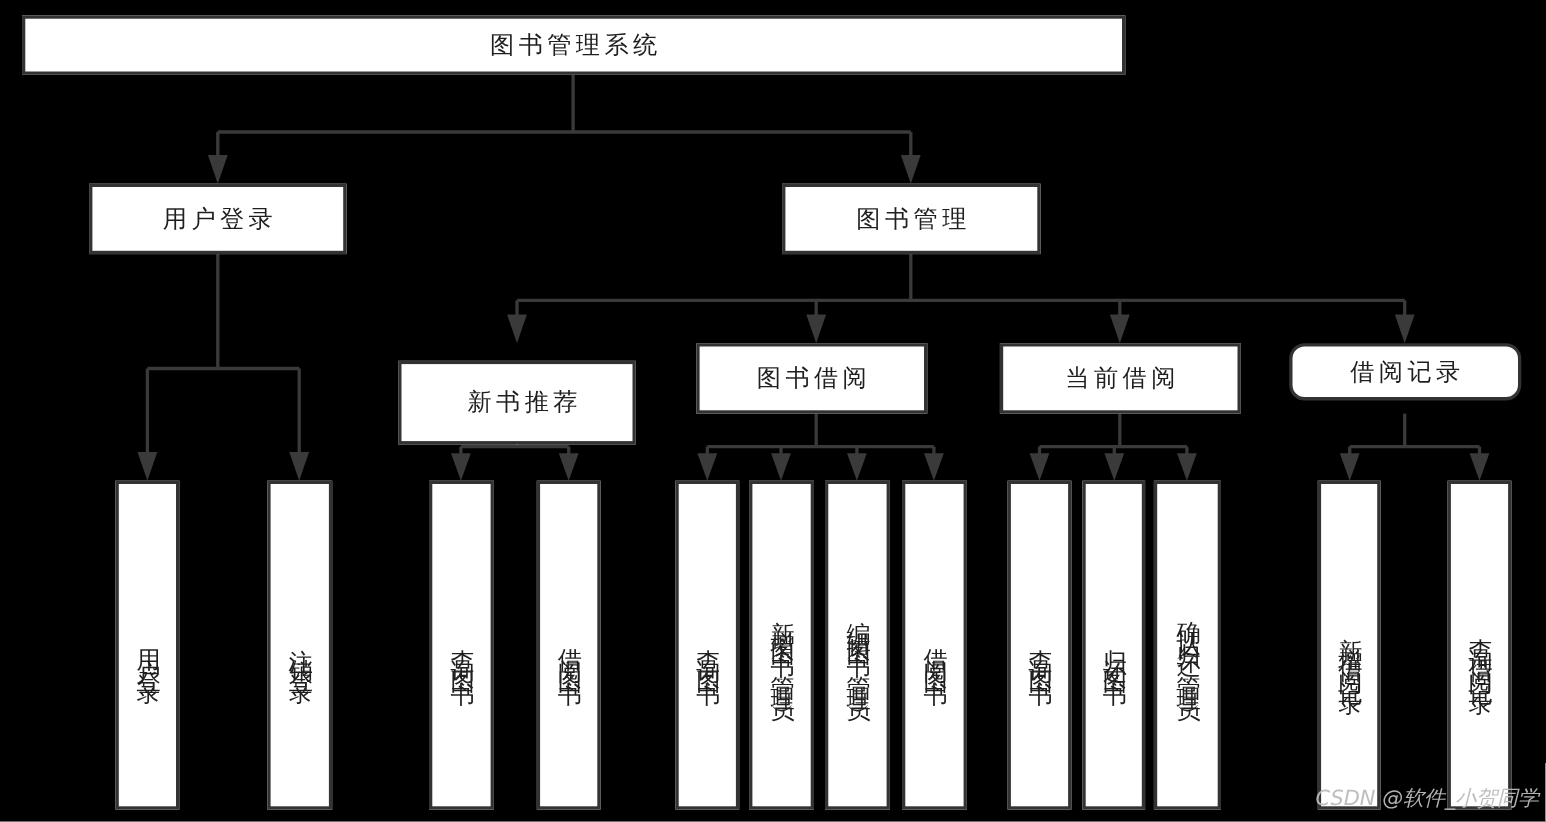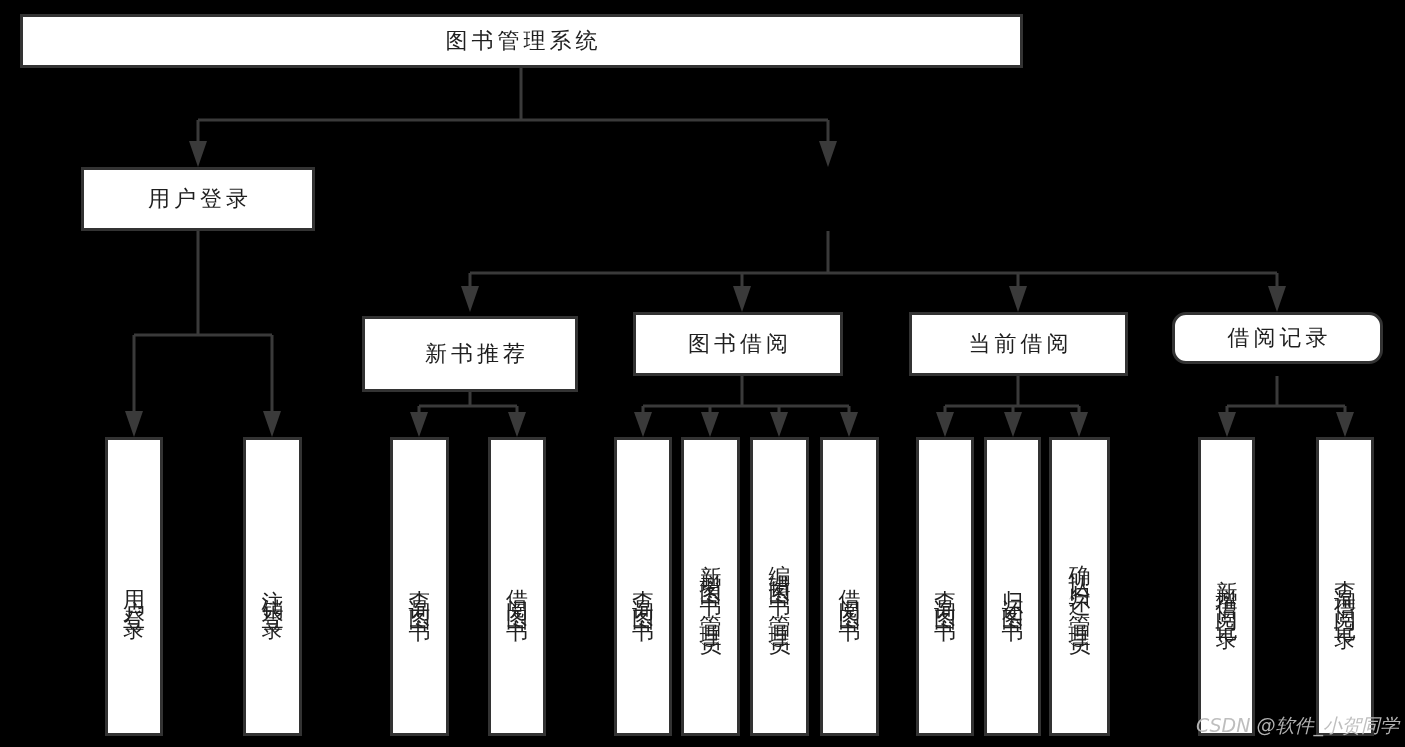--- a/index.html
+++ b/index.html
@@ -133,22 +133,25 @@
     </g>
   </svg>
 
   <div class="node hnode" style="left:20px; top:14px; width:1003px; height:54px;">
     <span class="hlabel">图书管理系统</span>
   </div>
 
   <div class="node hnode" style="left:81px; top:167px; width:234px; height:64px;">
     <span class="hlabel">用户登录</span>
   </div>
-
-  <div class="node hnode" style="left:362px; top:316px; width:216px; height:76px;padding-left:10px;">
+  <div class="node hnode" style="left:711px; top:167px; width:235px; height:64px;">
+    <span class="hlabel">图书管理</span>
+  </div>
+
+  <div class="node hnode" style="left:362px; top:328px; width:216px; height:76px;padding-left:10px;">
     <span class="hlabel">新书推荐</span>
   </div>
   <div class="node hnode" style="left:633px; top:312px; width:210px; height:64px;">
     <span class="hlabel">图书借阅</span>
   </div>
   <div class="node hnode" style="left:909px; top:312px; width:219px; height:64px;">
     <span class="hlabel">当前借阅</span>
   </div>
   <div class="node hnode" style="left:1172px; top:312px; width:211px; height:52px;border-radius:14px;">
     <span class="hlabel">借阅记录</span>

